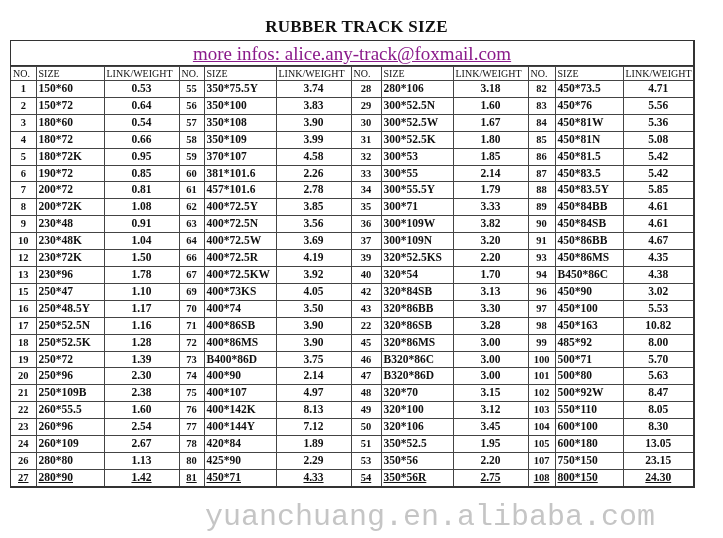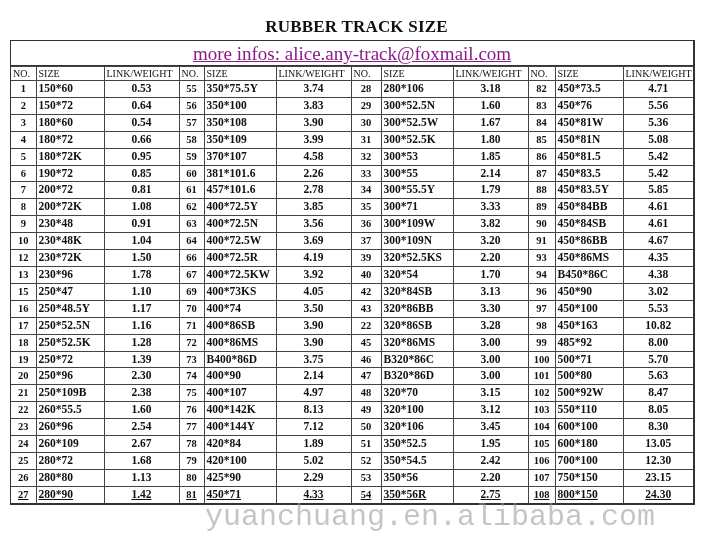--- a/index.html
+++ b/index.html
@@ -368,34 +368,20 @@
           <td class="sz">420*84</td>
           <td class="wt">1.89</td>
           <td class="no">51</td>
           <td class="sz">350*52.5</td>
           <td class="wt">1.95</td>
           <td class="no">105</td>
           <td class="sz">600*180</td>
           <td class="wt">13.05</td>
         </tr>
         <tr>
-          <td class="no">25</td>
-          <td class="sz">280*72</td>
-          <td class="wt">1.68</td>
-          <td class="no">79</td>
-          <td class="sz">420*100</td>
-          <td class="wt">5.02</td>
-          <td class="no">52</td>
-          <td class="sz">350*54.5</td>
-          <td class="wt">2.42</td>
-          <td class="no">106</td>
-          <td class="sz">700*100</td>
-          <td class="wt">12.30</td>
-        </tr>
-        <tr>
           <td class="no">26</td>
           <td class="sz">280*80</td>
           <td class="wt">1.13</td>
           <td class="no">80</td>
           <td class="sz">425*90</td>
           <td class="wt">2.29</td>
           <td class="no">53</td>
           <td class="sz">350*56</td>
           <td class="wt">2.20</td>
           <td class="no">107</td>

